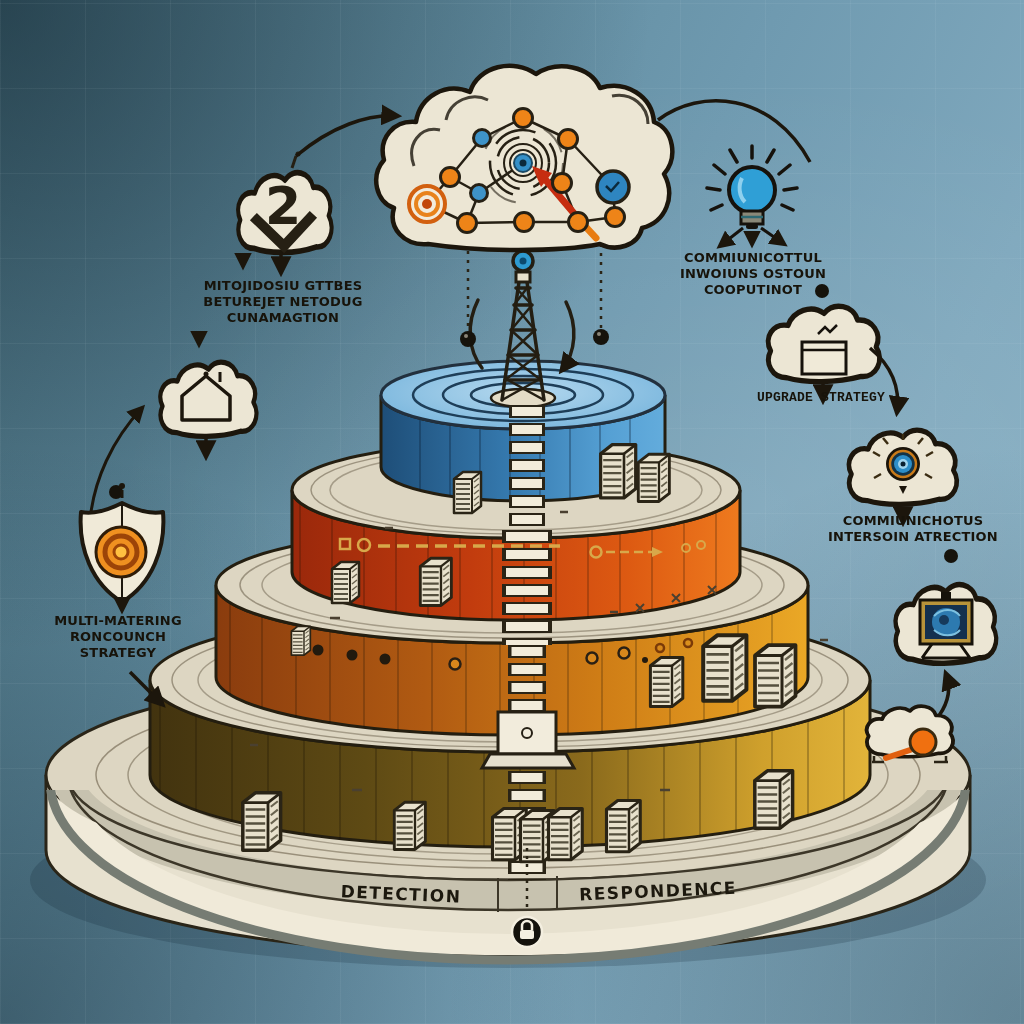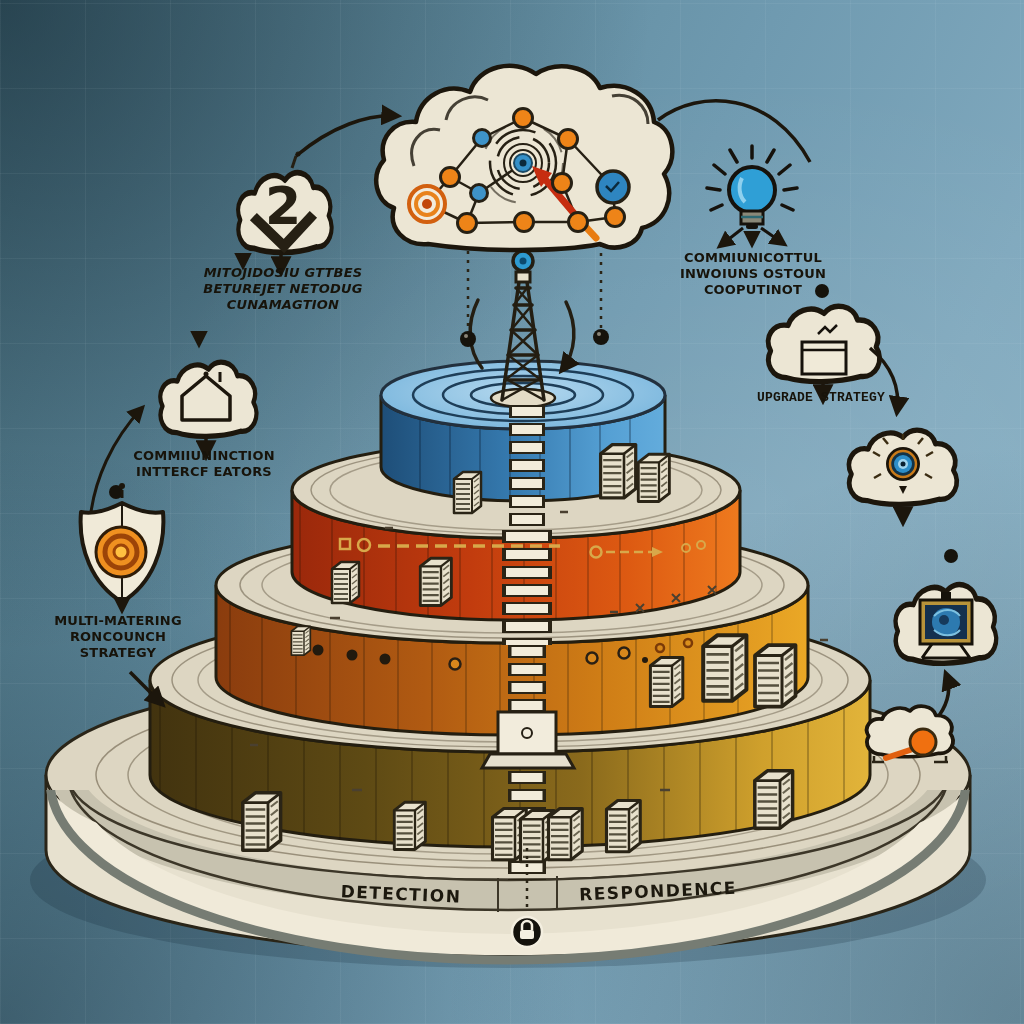--- a/index.html
+++ b/index.html
@@ -388,28 +388,28 @@
   <g>
     <use href="#cloud" transform="translate(862,702) scale(0.96,0.9)"></use>
     <path d="M910,750 L886,758" stroke="#e06010" stroke-width="6" stroke-linecap="round"></path>
     <circle cx="923" cy="742" r="13" fill="#f07010" stroke="#3a2a10" stroke-width="3"></circle>
     <path d="M872,762 H884 M934,762 H948 M874,756 V762 M946,756 V762" stroke="#2a2416" stroke-width="2.5"></path>
   </g>
 
   <path d="M296,156 C332,126 368,114 397,116" stroke="#1c160c" stroke-width="3.5" fill="none" marker-end="url(#ah)"></path>
 </svg>
 
-<div class="lbl" style="left:283px;top:265px;width:200px;font-style:italic;">MITOJIDOSIU GTTBES
+<div class="lbl" style="left:283px;top:278px;width:200px;">MITOJIDOSIU GTTBES
 BETUREJET NETODUG
 CUNAMAGTION</div>
-<div class="lbl" style="left:204px;top:448px;width:190px;">COMMIIUNINCTION
-INTTERCF EATORS</div>
 <div class="lbl" style="left:753px;top:250px;width:180px;">COMMIUNICOTTUL
 INWOIUNS OSTOUN
 COOPUTINOT</div>
 <div class="lbl" style="left:118px;top:613px;width:170px;">MULTI-MATERING
 RONCOUNCH
 STRATEGY</div>
 <div class="lbl" style="left:821px;top:390px;width:210px;font-family:Liberation Mono, monospace;">UPGRADE STRATEGY</div>
+<div class="lbl" style="left:913px;top:513px;width:220px;">COMMIUNICHOTUS
+INTERSOIN ATRECTION</div>
 <div class="lbl band" style="left:401px;top:884px;transform:translateX(-50%) rotate(2.5deg);">DETECTION</div>
 <div class="lbl band" style="left:658px;top:881px;transform:translateX(-50%) rotate(-2.5deg);">RESPONDENCE</div>
 
 </div>
 
 </body></html>

